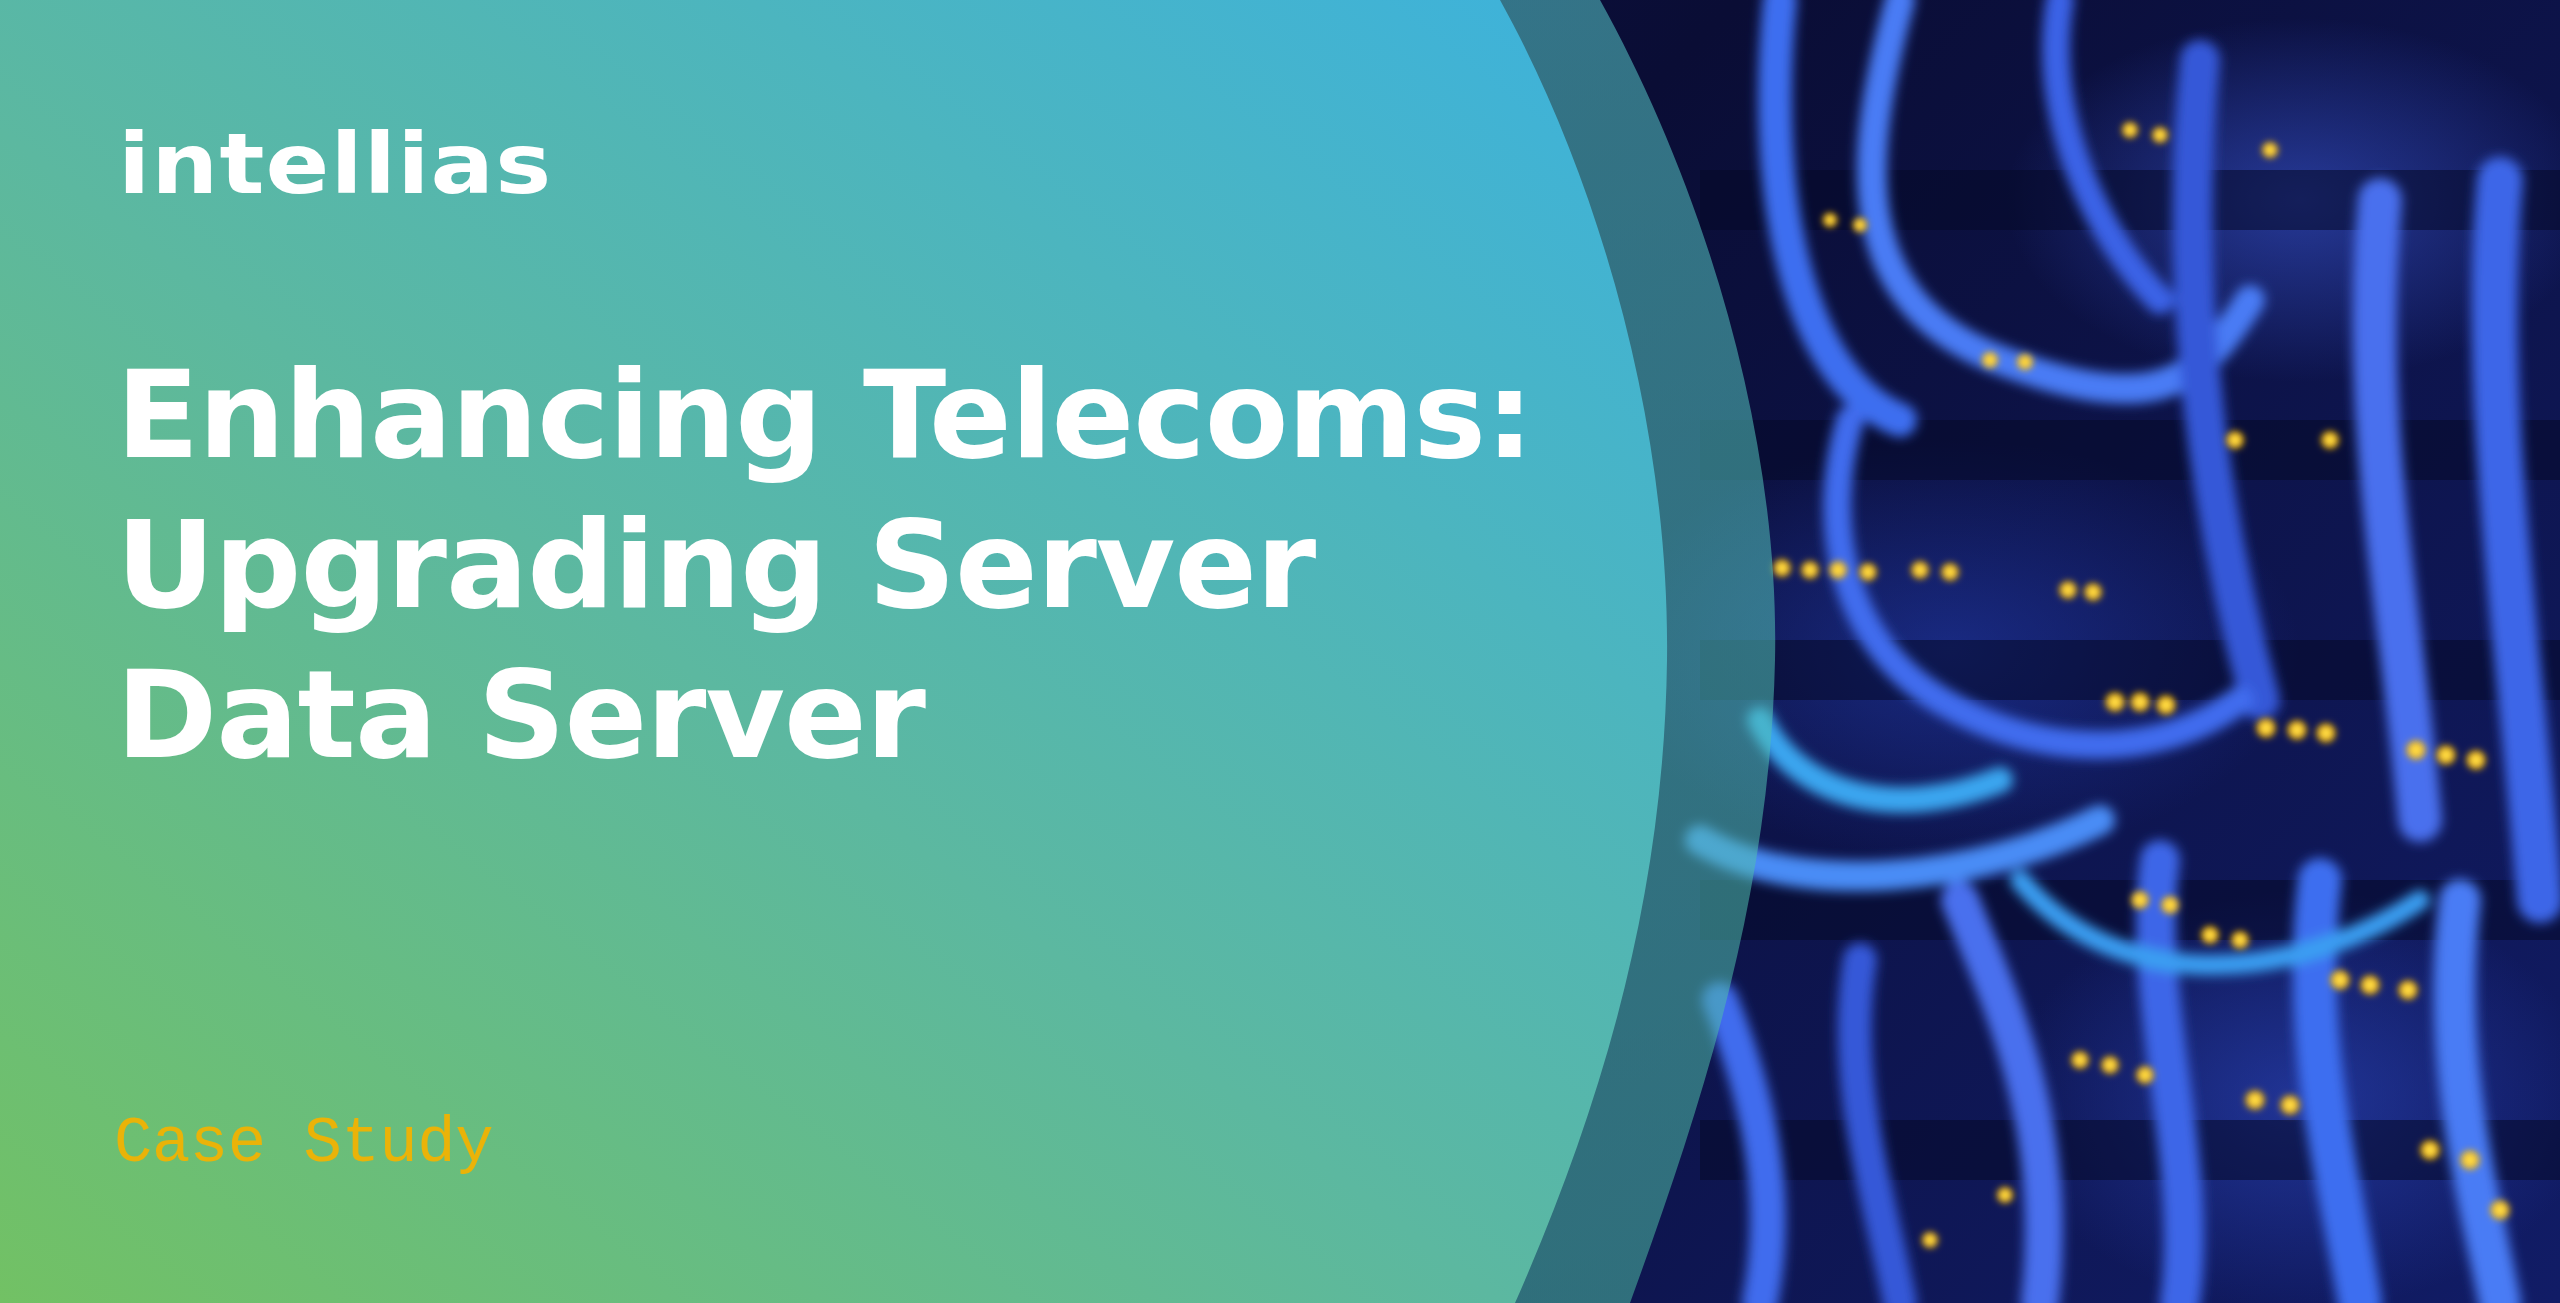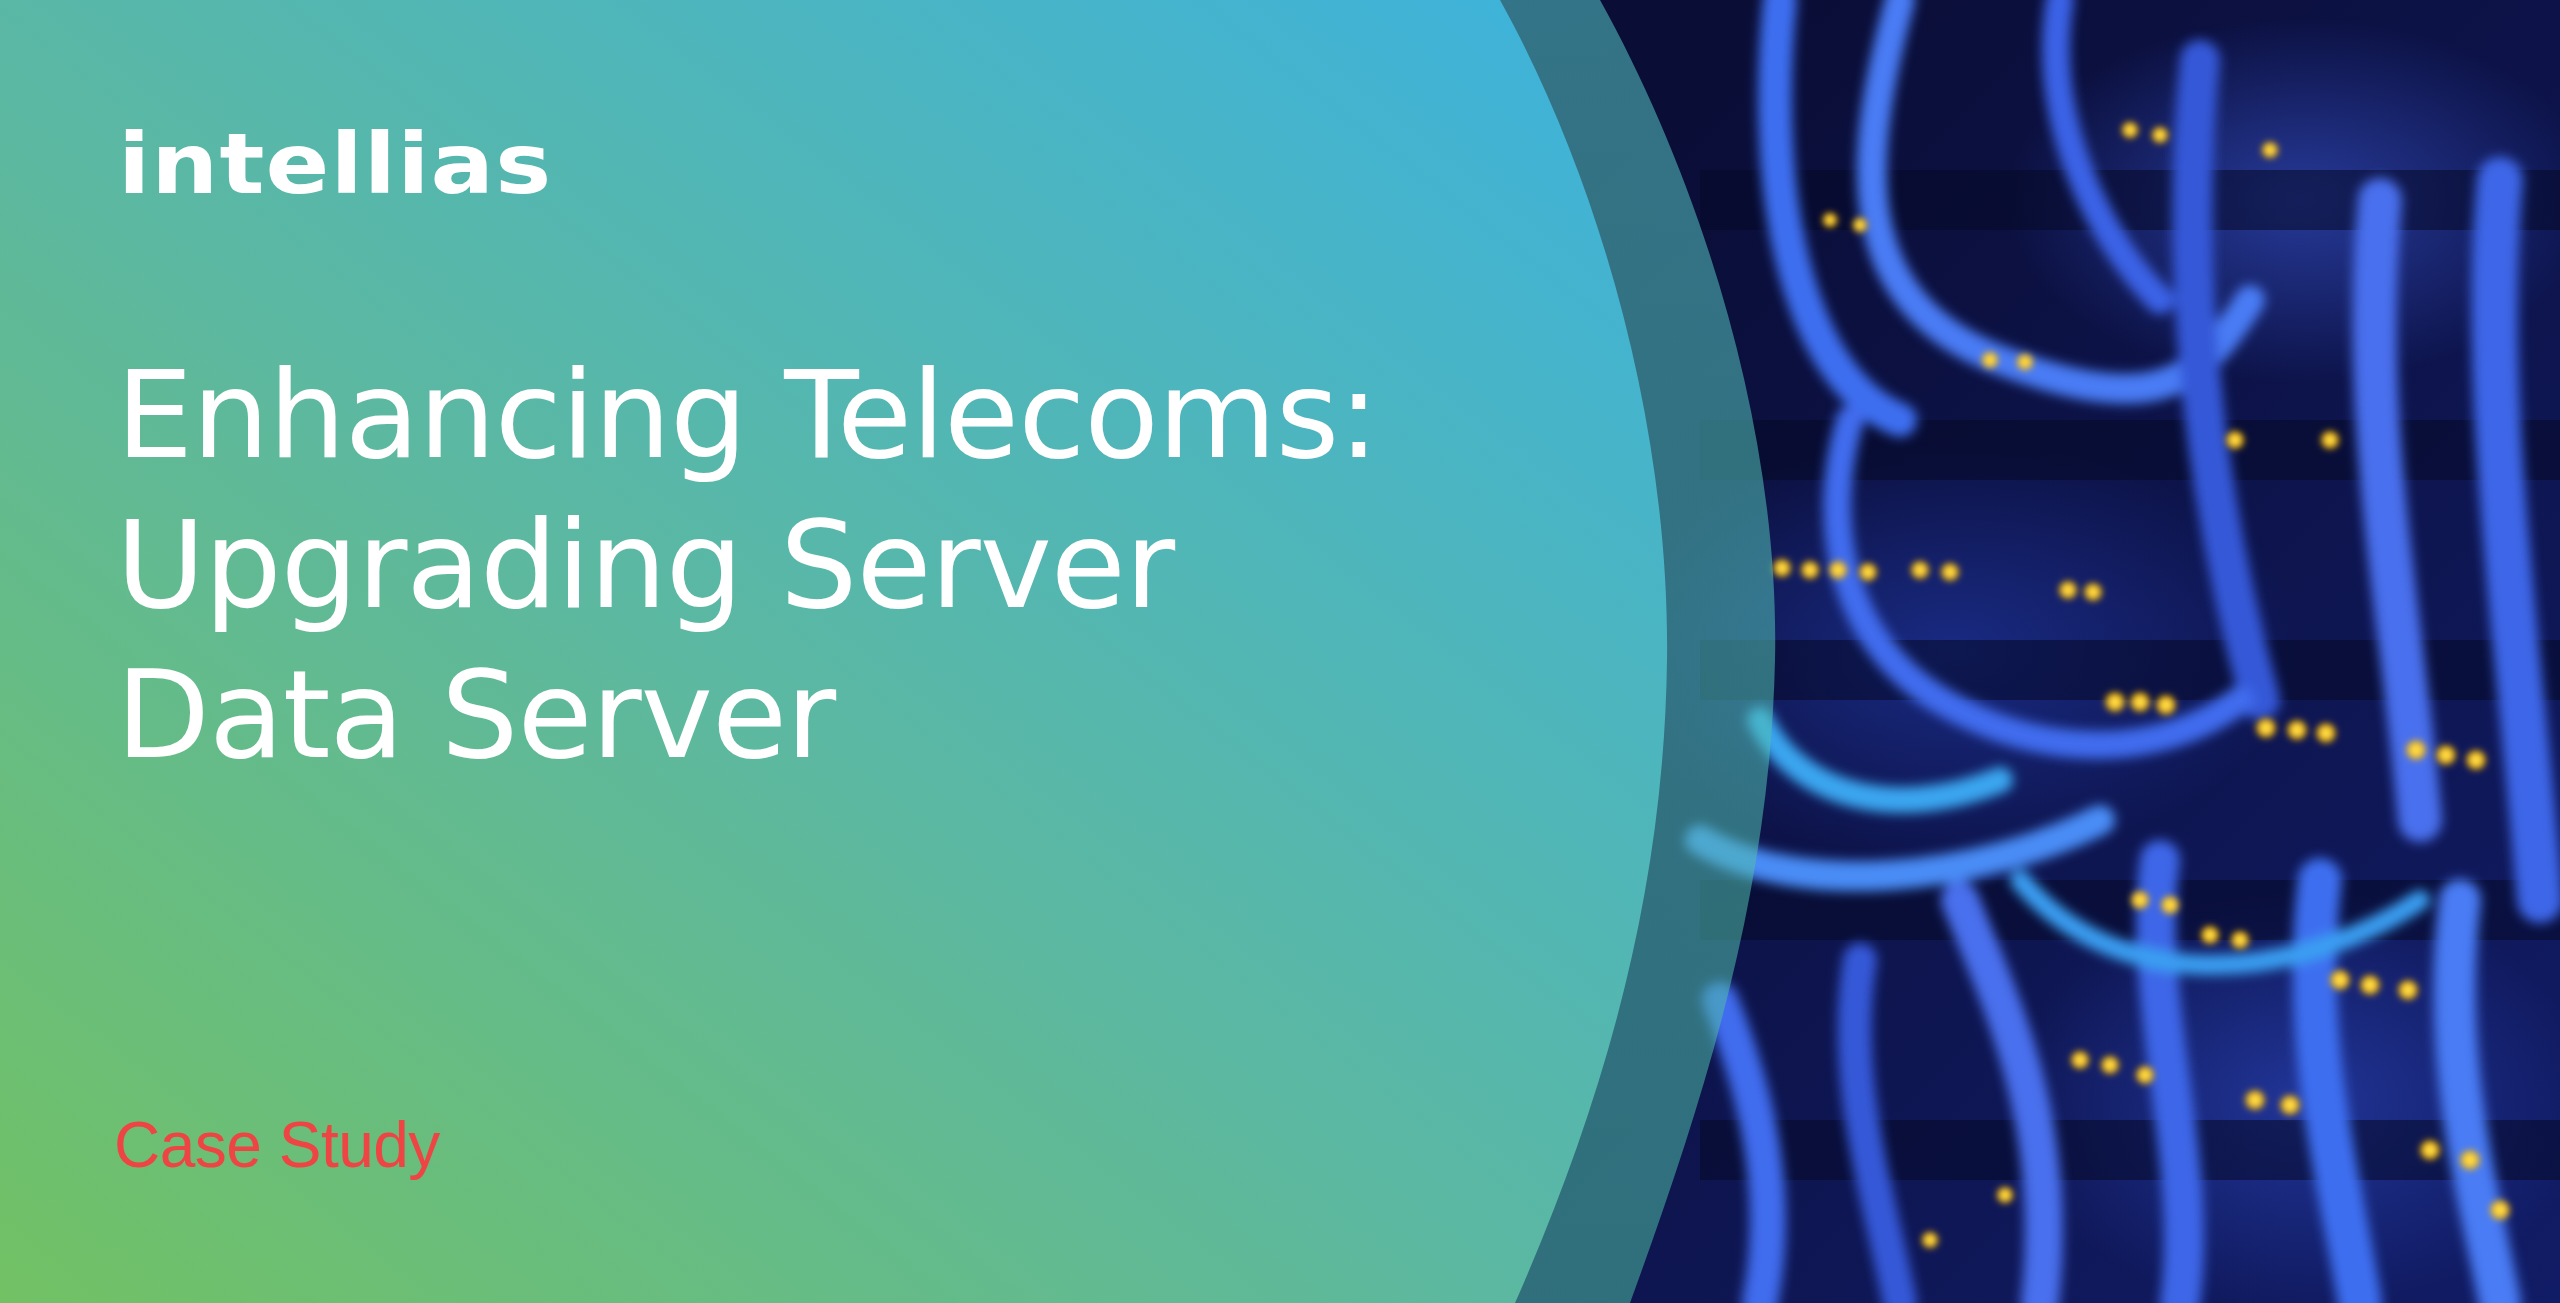--- a/index.html
+++ b/index.html
@@ -25,29 +25,29 @@
   }
   .logo {
     position: absolute; left: 118px; top: 122px;
     font-family: "DejaVu Sans", sans-serif; font-weight: bold;
     font-size: 84px; color: #ffffff; letter-spacing: 1px;
     line-height: 1;
     transform: scaleX(1.12); transform-origin: left top;
   }
   .title {
     position: absolute; left: 116px; top: 340px; width: 1500px;
-    font-family: "DejaVu Sans", sans-serif; font-weight: normal;
+    font-family: "DejaVu Sans", sans-serif; font-weight: bold;
     font-size: 122px; line-height: 150px; color: #ffffff;
     letter-spacing: -1px; margin: 0;
   }
   .title span { display: block; white-space: nowrap; }
   .subtitle {
     position: absolute; left: 114px; top: 1108px;
-    font-family: Liberation Sans, sans-serif; font-weight: normal;
-    font-size: 64px; color: #ef4444; letter-spacing: -0.5px;
+    font-family: Liberation Mono, monospace; font-weight: normal;
+    font-size: 64px; color: #eab308; letter-spacing: -0.5px;
   }
 </style>
 </head>
 <body>
 
 <div class="photo">
   <svg width="2560" height="1303" viewBox="0 0 2560 1303">
     <defs>
       <filter id="blur6">
           <feGaussianBlur stdDeviation="6"></feGaussianBlur>

